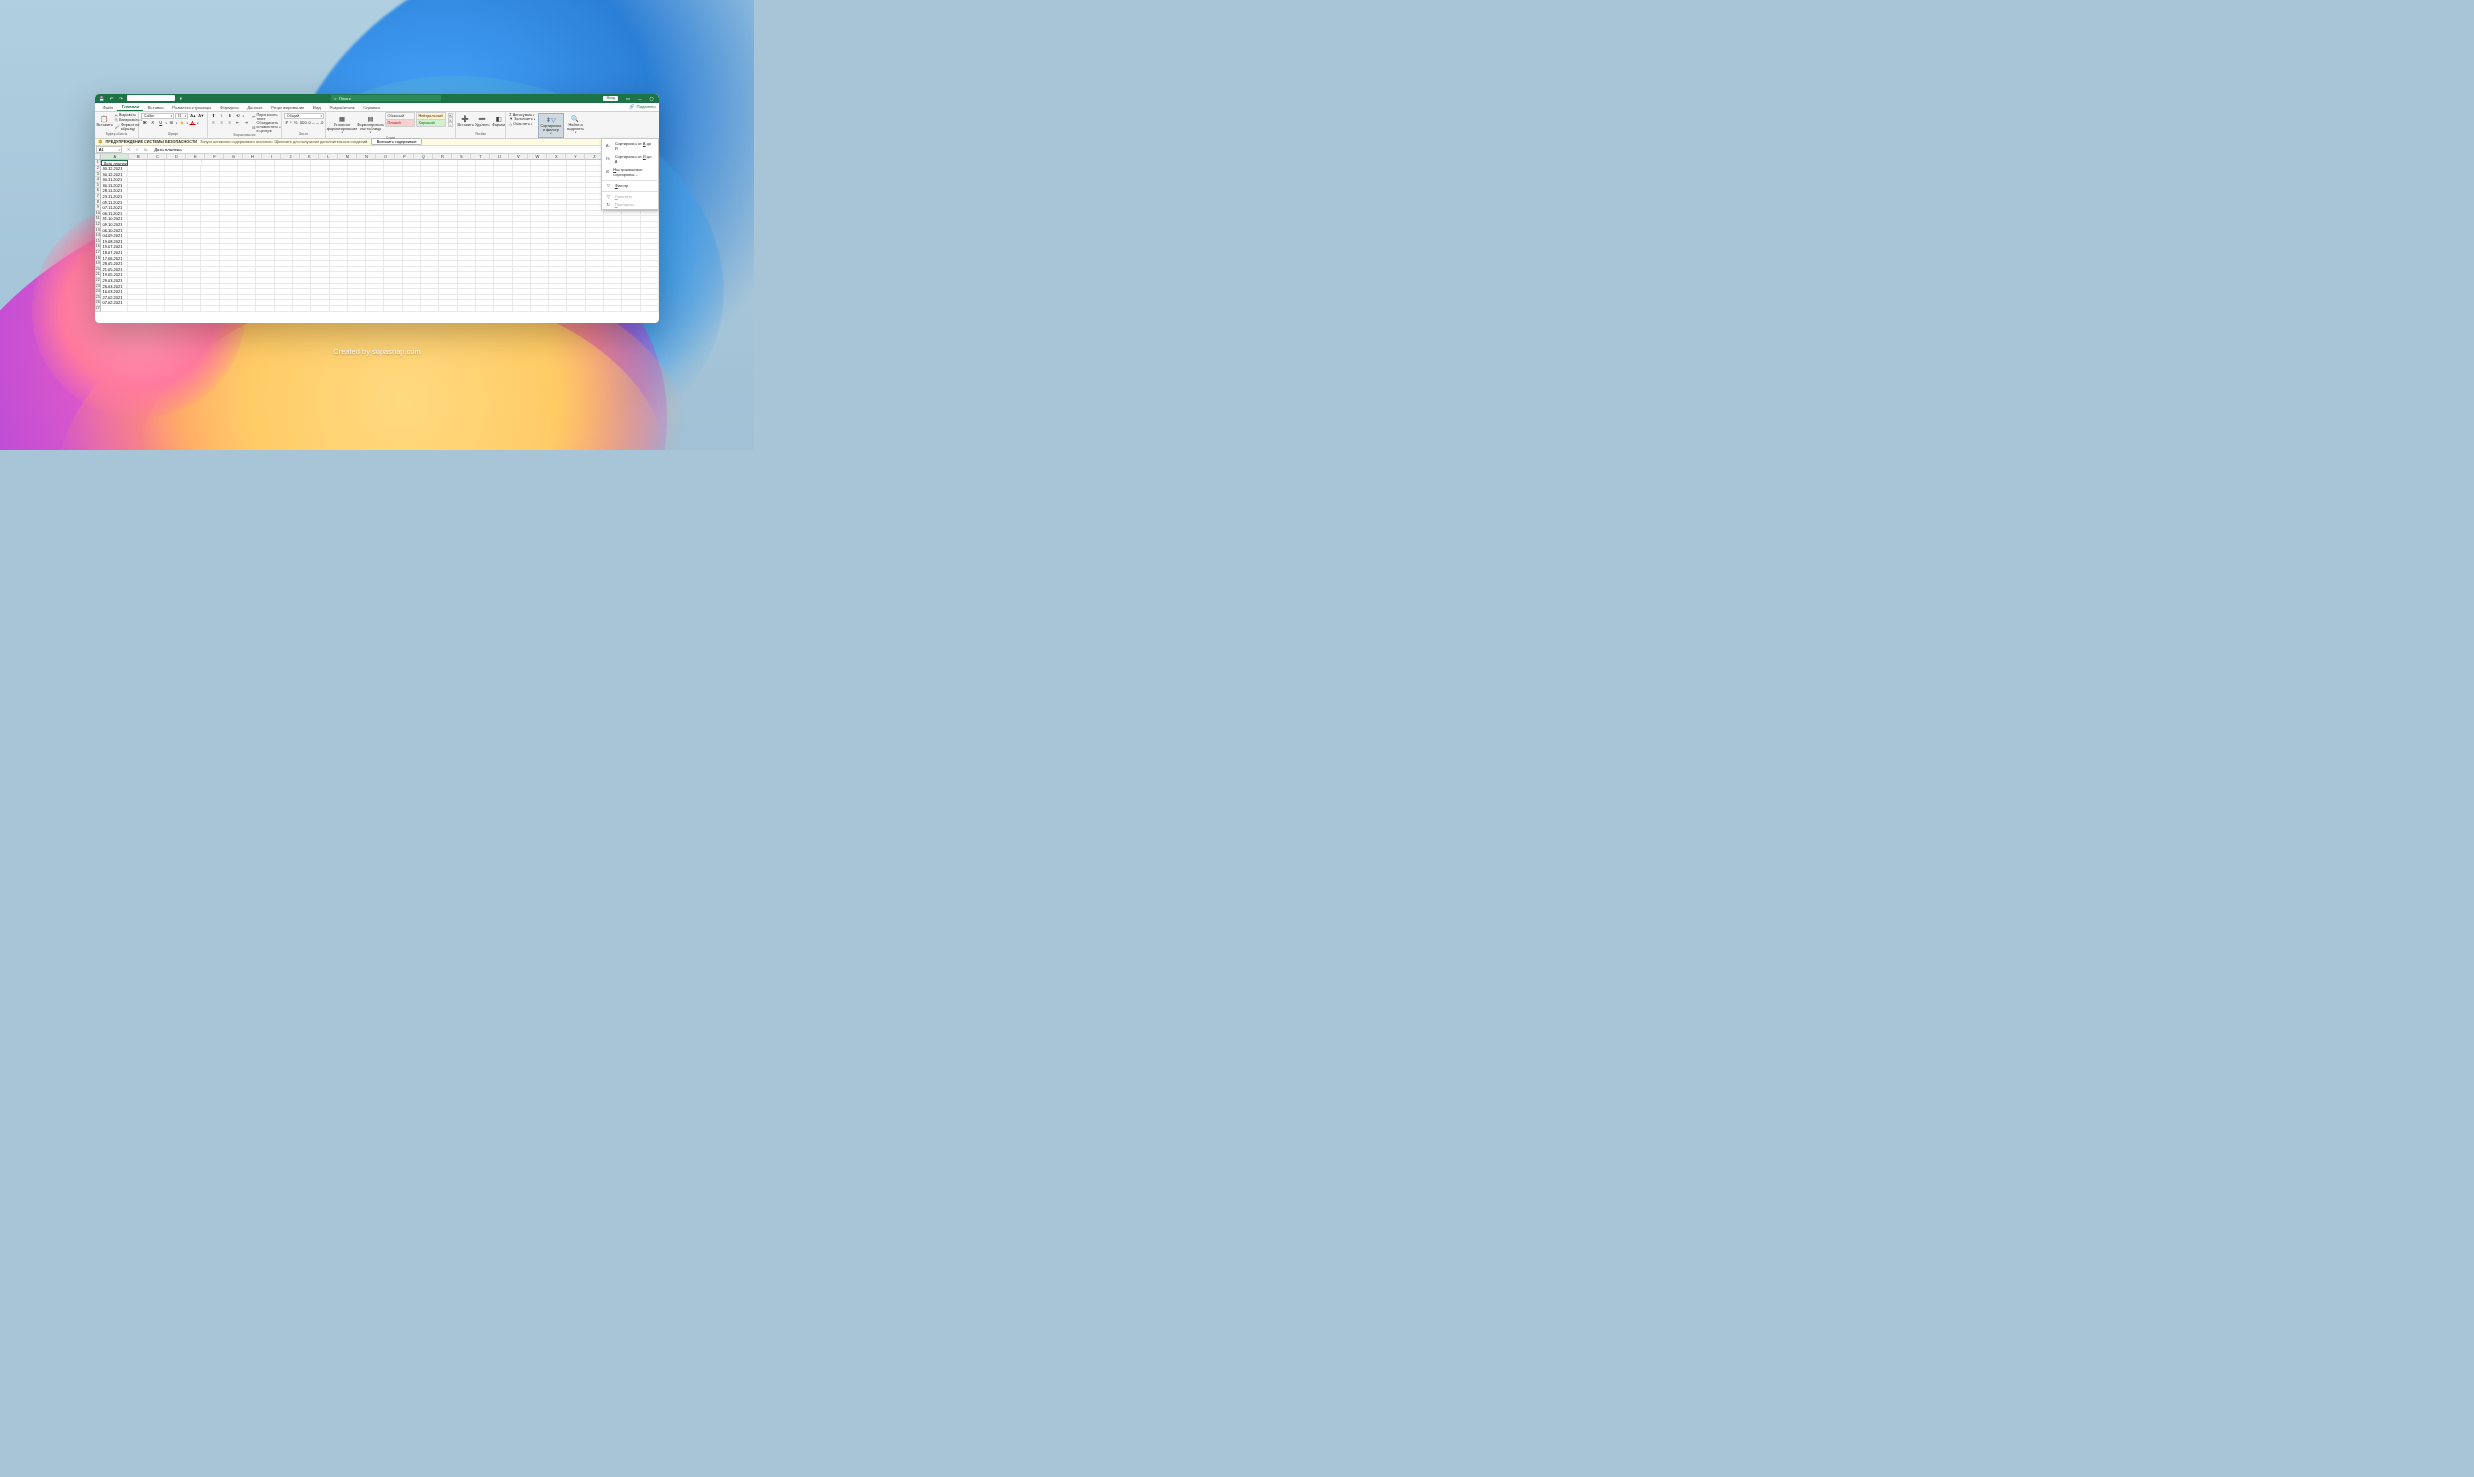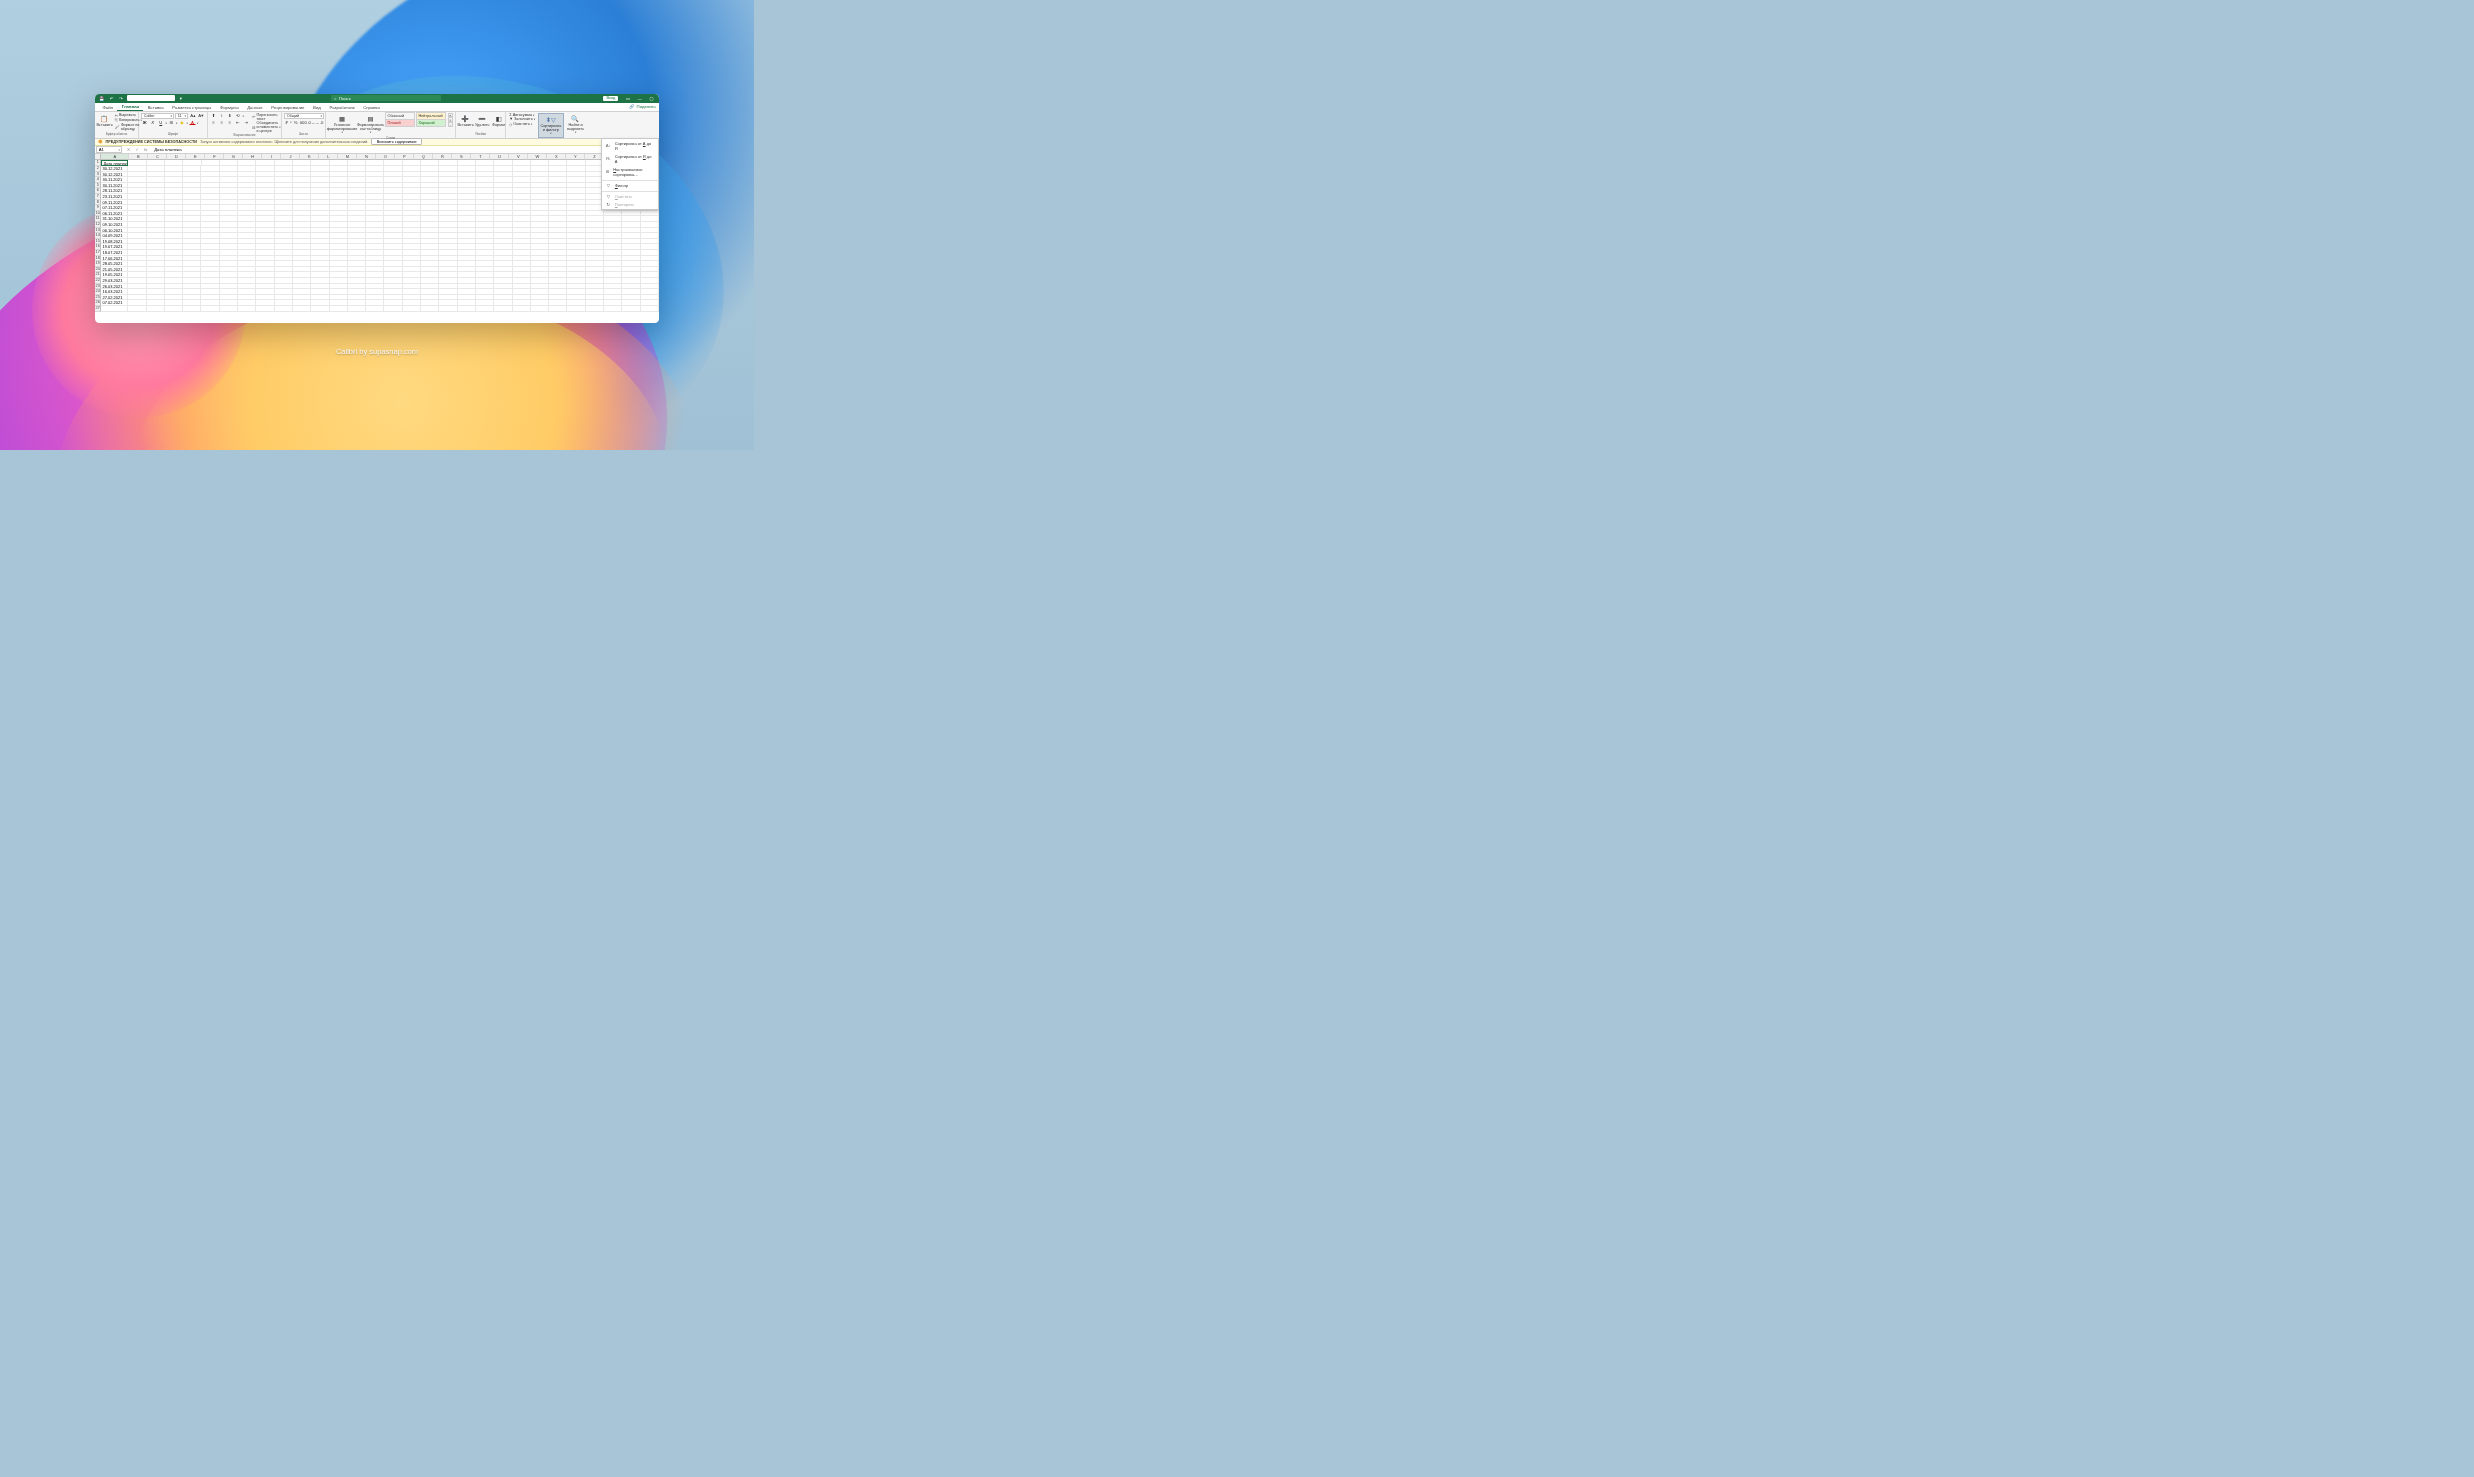--- a/index.html
+++ b/index.html
@@ -94,21 +94,21 @@
 <body>
 
 <div class="wallpaper">
   <div class="swirl s1"></div>
     <div class="swirl s2"></div>
   <div class="swirl s3"></div>
     <div class="swirl s4"></div>
   <div class="swirl s5"></div>
     <div class="swirl s6"></div>
 </div>
-<div class="watermark">Calibri by supasnap.com</div>
+<div class="watermark">Created by supasnap.com</div>
 
 <div class="window">
 
   <div class="titlebar">
     <div class="qat">
       <div class="qat-btn">💾</div>
       <div class="qat-btn">↶</div>
       <div class="qat-btn">↷</div>
       <div class="qat-sel"></div>
       <div class="qat-btn">▾</div>

